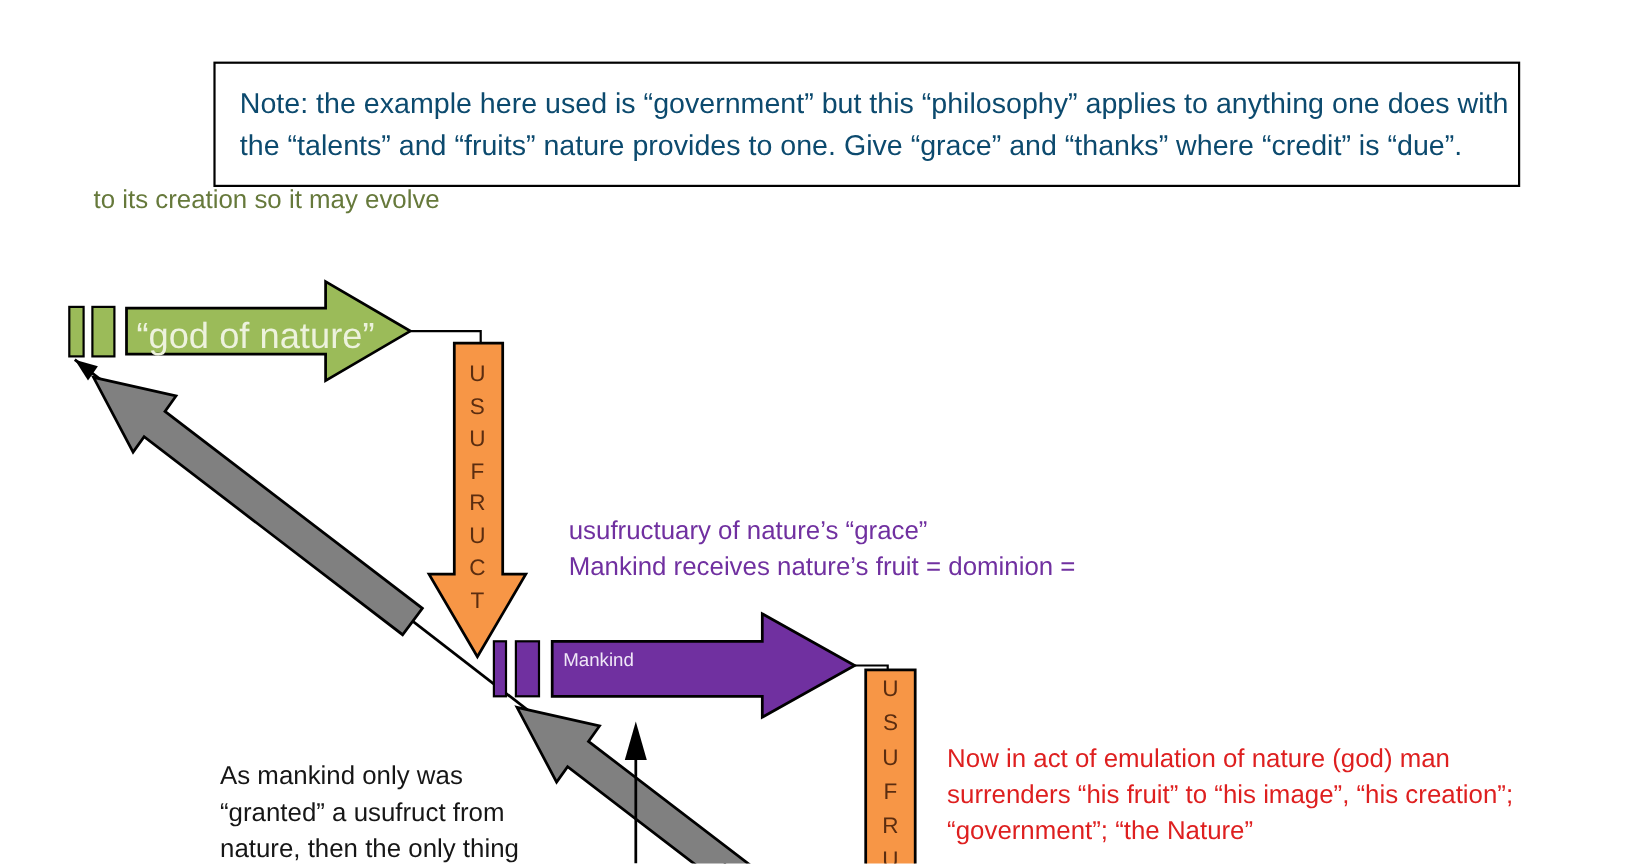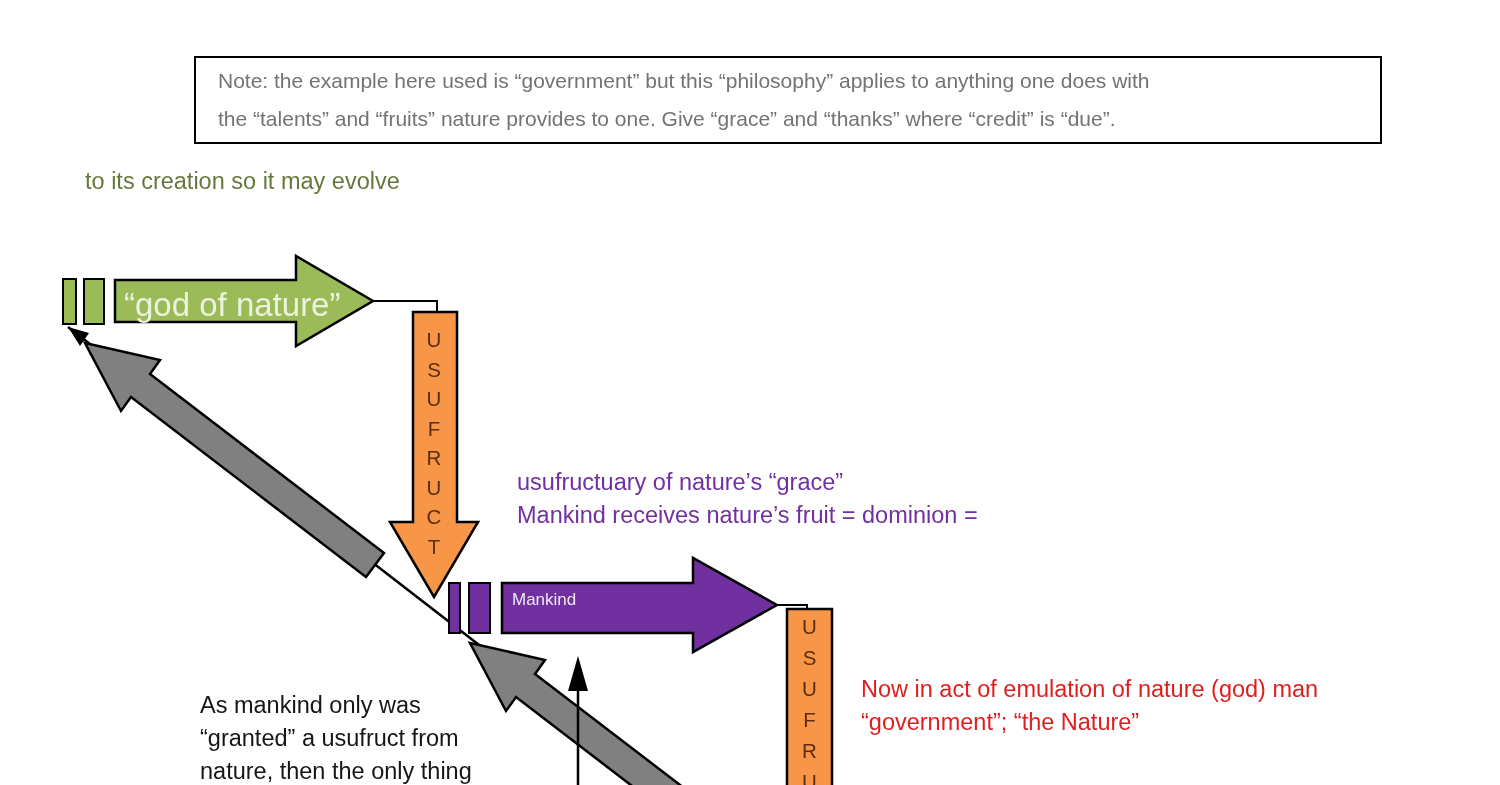--- a/index.html
+++ b/index.html
@@ -6,22 +6,22 @@
   body{
     width:1500px;height:785px;overflow:hidden;position:relative;
     background:#ffffff;font-family:"Liberation Sans", sans-serif;
   }
   #shape-layer{position:absolute;left:0;top:0;z-index:1;}
   .txt{position:absolute;z-index:2;white-space:nowrap;}
   .line{display:block;}
   
   #note-box{
     left:194px;top:56px;width:1140px;height:76px;
-    border:2px solid #000;padding:4px 22px;
-    font-size:21px;line-height:38px;color:#737373;
+    border:2px solid #000;padding:17px 22px;
+    font-size:26px;line-height:38px;color:#0c4a6e;
   }
   
   #ann-nature{left:85px;top:164px;font-size:23.5px;line-height:34px;color:#66793B;}
   #ann-receives{left:517px;top:466px;font-size:23.5px;line-height:33px;color:#7030A0;}
   #ann-emulation{left:861px;top:673px;font-size:23.5px;line-height:33px;color:#DE1F1F;}
   #ann-granted{left:200px;top:689px;font-size:23.5px;line-height:33px;color:#161616;}
   
   #label-god{left:124px;top:286px;font-size:33px;color:#EDF2DD;}
   #label-mankind{left:512px;top:590px;font-size:17px;color:#EFE7F7;}
   
@@ -80,20 +80,21 @@
   <span class="line">to its creation so it may evolve</span>
 </div>
 
 <div class="txt" id="ann-receives">
   <span class="line">usufructuary of nature’s “grace”</span>
   <span class="line">Mankind receives nature’s fruit = dominion =</span>
 </div>
 
 <div class="txt" id="ann-emulation">
   <span class="line">Now in act of emulation of nature (god) man</span>
+  <span class="line">surrenders “his fruit” to “his image”, “his creation”;</span>
   <span class="line">“government”; “the Nature”</span>
 </div>
 
 <div class="txt" id="ann-granted">
   <span class="line">As mankind only was</span>
   <span class="line">“granted” a usufruct from</span>
   <span class="line">nature, then the only thing</span>
 </div>
 
 <div class="txt" id="label-god">“god of nature”</div>

